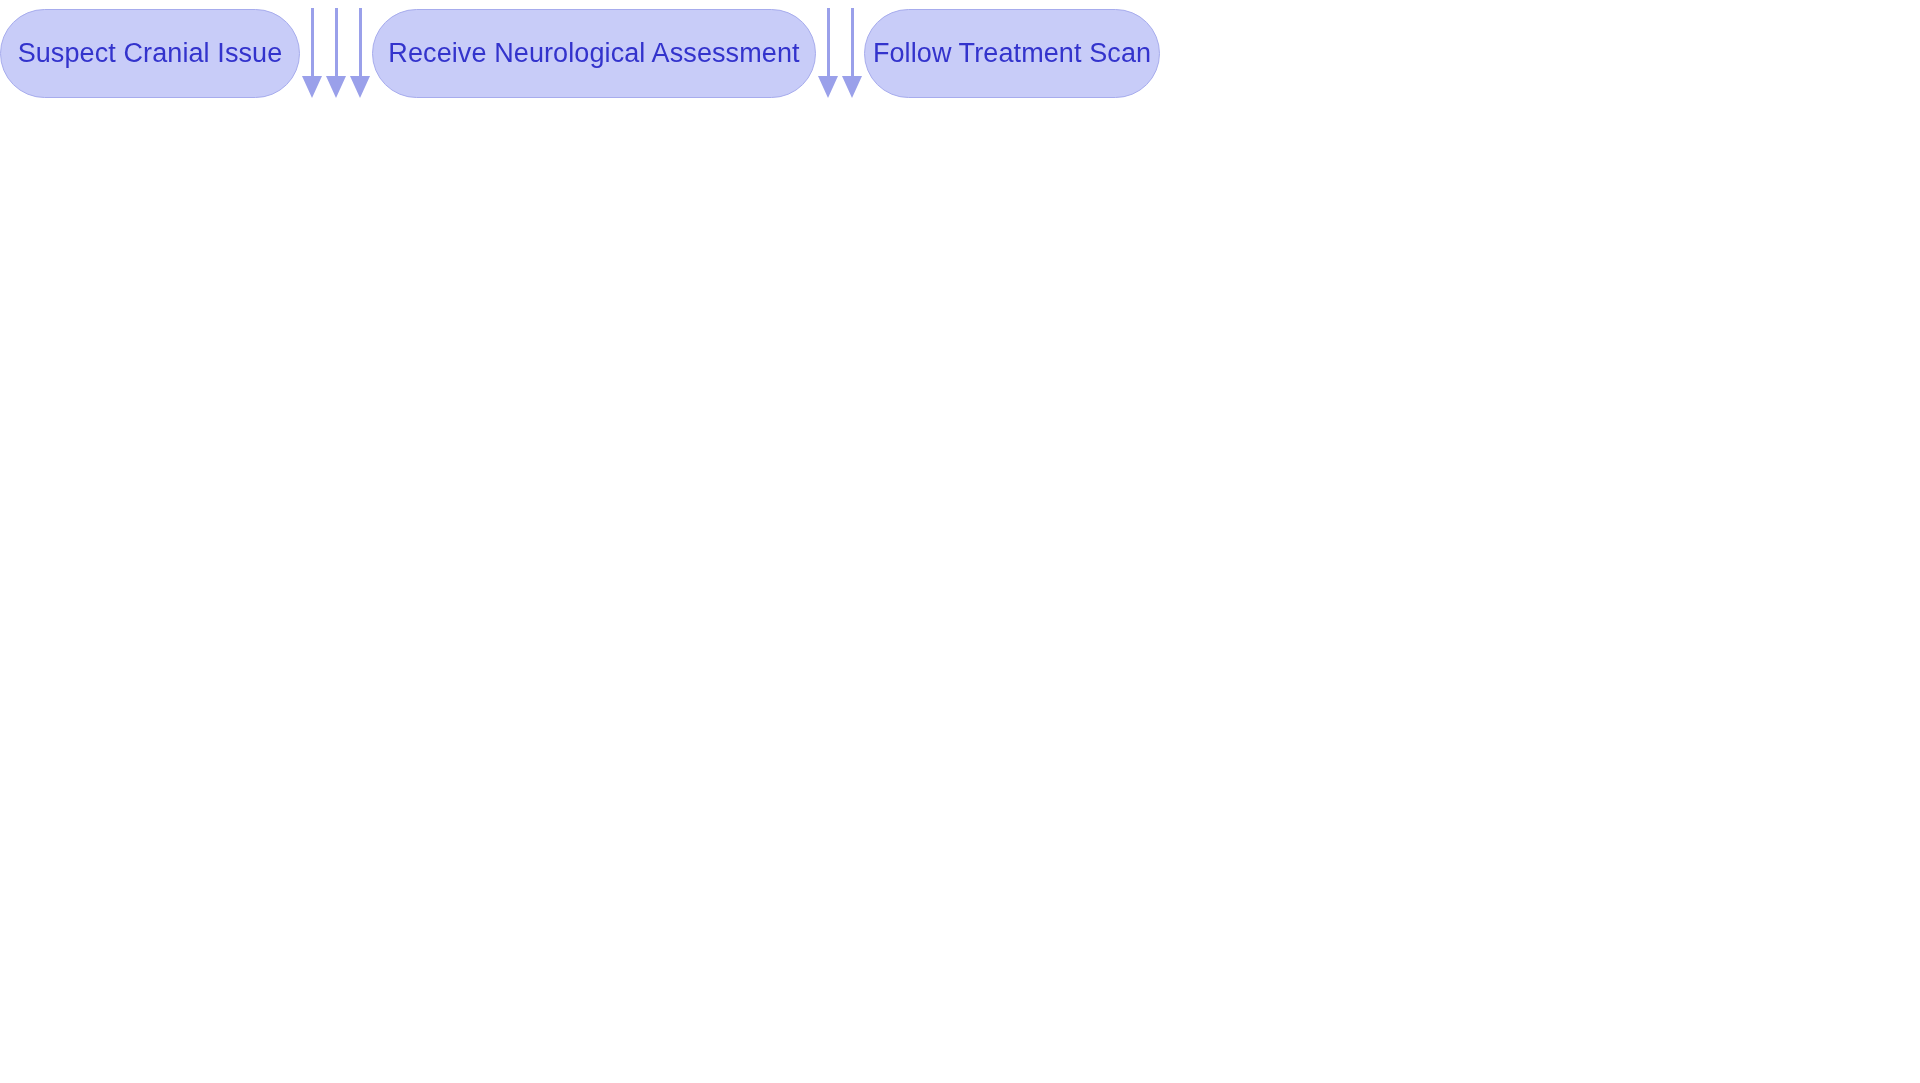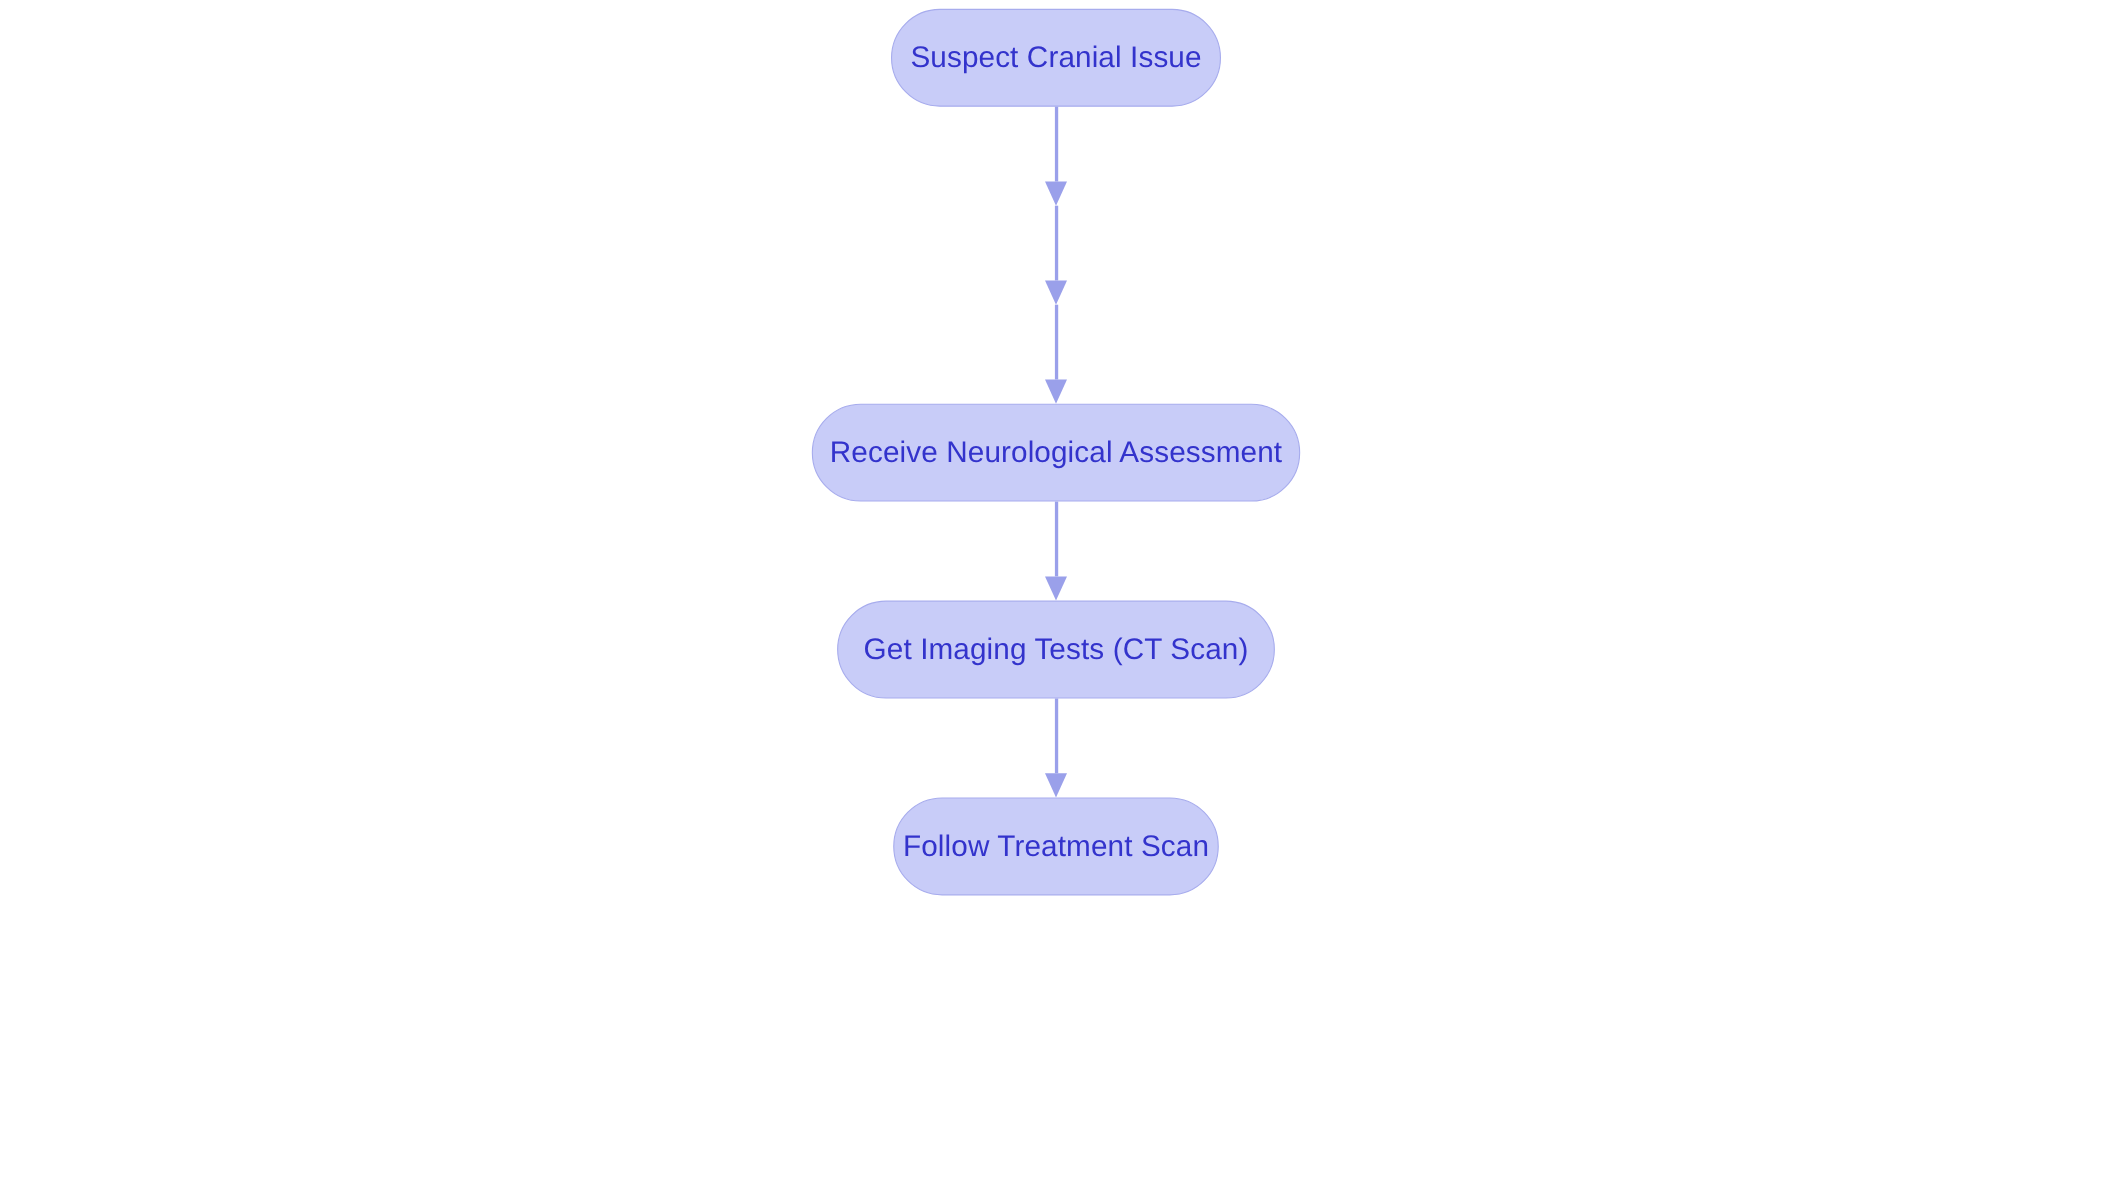--- a/index.html
+++ b/index.html
@@ -79,21 +79,20 @@
     border-top: 22px solid #9aa0ea;
   }
 
   
   #flow-stack {
     position: absolute;
     left: 0;
     top: 8px;
     width: 1920px;
     display: flex;
-    flex-direction: column;
     align-items: center;
   }
 </style>
 </head>
 <body>
 
 <div id="flowchart-canvas">
   <div id="flow-stack">
 
     <div class="flow-step step-w-0">
@@ -119,23 +118,20 @@
 
     <div class="flow-step step-w-3">
       <span class="flow-step-label">Receive Neurological Assessment</span>
     </div>
 
     <div class="flow-connector">
       <div class="connector-line"></div>
       <div class="connector-arrowhead"></div>
     </div>
 
-    <div class="flow-step step-w-4">
-      <span class="flow-step-label">Get Imaging Tests (CT Scan)</span>
-    </div>
 
     <div class="flow-connector">
       <div class="connector-line"></div>
       <div class="connector-arrowhead"></div>
     </div>
 
     <div class="flow-step step-w-5">
       <span class="flow-step-label">Follow Treatment Scan</span>
     </div>
 

